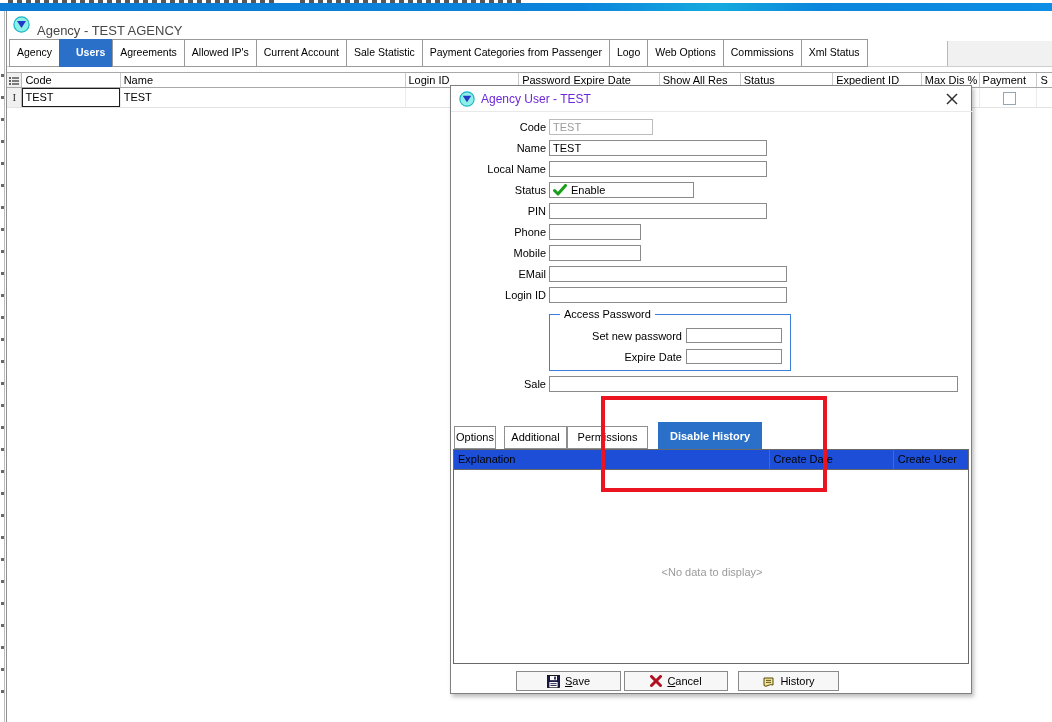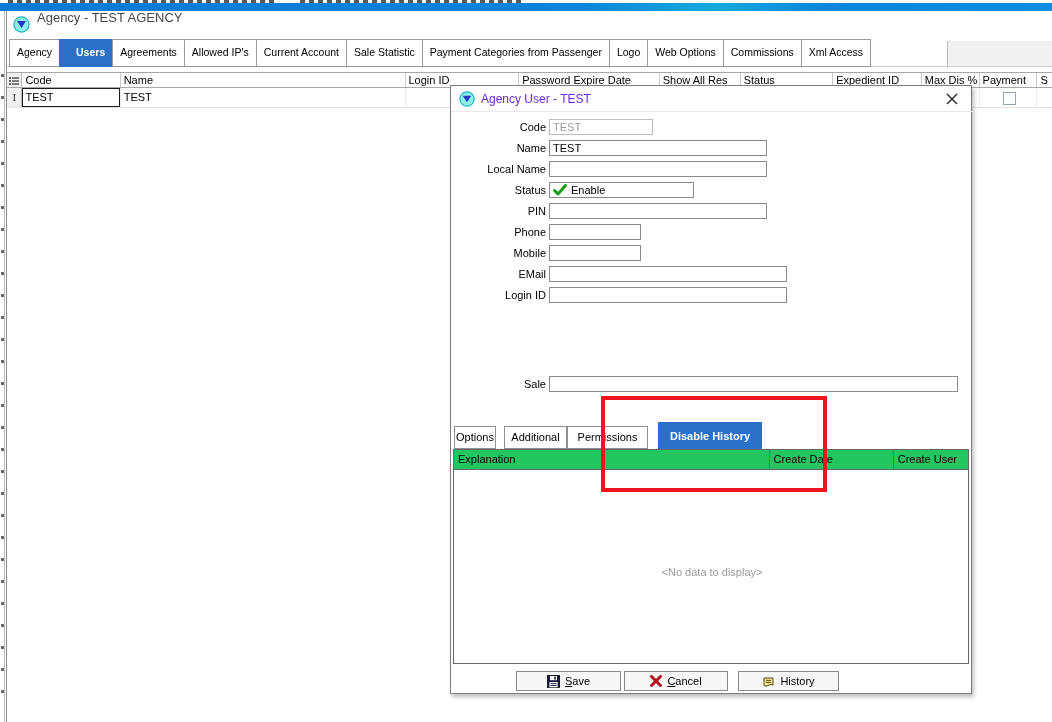--- a/index.html
+++ b/index.html
@@ -43,21 +43,21 @@
   .inp:disabled{color:#9b9b9b;border-color:#bcbcbc;background:#fff;}
   .group{border:1px solid #3d7edb;}
   .legend{position:absolute;top:-7px;left:10px;background:#fff;padding:0 4px;height:13px;line-height:13px;}
   .photo-box{border:1px solid #1177d7;display:flex;align-items:center;justify-content:center;color:#000;}
 
   .dtab{position:absolute;box-sizing:border-box;border:1px solid #8f8f8f;background:#fff;text-align:center;
         font-size:11px;height:23px;line-height:21px;cursor:default;}
   .dtab.sel{background:#2a70c8;border-color:#2a70c8;color:#fff;font-weight:bold;height:27px;line-height:26px;z-index:2;}
 
   .dgrid{border:1px solid #696969;background:#fff;}
-  .dghead{display:flex;background:#22c55e;border-bottom:1px solid #696969;height:19px;}
+  .dghead{display:flex;background:#1d4ed8;border-bottom:1px solid #696969;height:19px;}
   .dghead .gc{border-right:1px solid #696969;padding-left:4px;line-height:18px;font-size:11px;overflow:hidden;white-space:nowrap;}
   .nodata{color:#9b9b9b;text-align:center;}
 
   .btn{position:absolute;box-sizing:border-box;height:20px;background:#f7f7f7;border:1px solid #8a8a8a;
        display:flex;align-items:center;justify-content:center;gap:5px;font-size:11px;cursor:default;}
   .mnemonic::first-letter{text-decoration:underline;}
 
   .annotation{border:4px solid #ea1520;z-index:50;pointer-events:none;background:transparent;}
   .closeX{cursor:default;display:flex;align-items:center;justify-content:center;}
   svg{display:block;}
@@ -74,36 +74,36 @@
 <div class="abs" style="left:4px;top:11px;width:1px;height:711px;background:#bdbdbd;"></div>
 
 <div class="abs" style="left:6px;top:11px;width:1046px;height:711px;background:#fff;border-left:1px solid #909090;"></div>
 
 <div class="abs" style="left:13px;top:16px;width:17px;height:17px;">
   <svg width="17" height="17" viewBox="0 0 17 17">
     <circle cx="8.5" cy="8.5" r="7.6" fill="#8df0e6" stroke="#1ab4c6" stroke-width="1.2"></circle>
     <polygon points="4,5 13,5 8.5,12" fill="#2438c8"></polygon>
   </svg>
 </div>
-<div class="abs win-title" style="left:37px;top:10px;">Agency - TEST AGENCY</div>
+<div class="abs win-title" style="left:37px;top:23px;">Agency - TEST AGENCY</div>
 
 <div class="abs" style="left:947px;top:41px;width:105px;height:25px;background:#f1f1f1;border-left:1px solid #b9b9b9;box-sizing:border-box;"></div>
 <div class="abs" style="left:7px;top:66px;width:1045px;height:1px;background:#cfcfcf;"></div>
 <div class="abs tabstrip" style="left:10px;top:40px;height:27px;">
   <div class="mtab">Agency</div>
   <div class="mtab sel">Users</div>
   <div class="mtab">Agreements</div>
   <div class="mtab">Allowed IP's</div>
   <div class="mtab">Current Account</div>
   <div class="mtab">Sale Statistic</div>
   <div class="mtab">Payment Categories from Passenger</div>
   <div class="mtab">Logo</div>
   <div class="mtab">Web Options</div>
   <div class="mtab">Commissions</div>
-  <div class="mtab">Xml Access</div>
+  <div class="mtab">Xml Status</div>
 </div>
 
 <div class="abs ghead" style="left:7px;top:72px;width:1045px;">
   <div class="gc marker-cell" style="width:15px;">
     <svg width="12" height="12" viewBox="0 0 12 12" style="margin:2px auto 0 auto;">
       <circle cx="2" cy="3" r="1" fill="#333"></circle>
         <rect x="4" y="2.4" width="7" height="1.2" fill="#333"></rect>
       <circle cx="2" cy="6" r="1" fill="#333"></circle>
         <rect x="4" y="5.4" width="7" height="1.2" fill="#333"></rect>
       <circle cx="2" cy="9" r="1" fill="#333"></circle>
@@ -183,20 +183,27 @@
   <div class="abs lbl" style="left:2px;top:161px;width:93px;">Mobile</div>
   <input class="abs inp" style="left: 98px; top: 159px; width: 92px;">
 
   <div class="abs lbl" style="left:2px;top:182px;width:93px;">EMail</div>
   <input class="abs inp" style="left: 98px; top: 180px; width: 238px;">
 
   <div class="abs lbl" style="left:2px;top:203px;width:93px;">Login ID</div>
   <input class="abs inp" style="left: 98px; top: 201px; width: 238px;">
 
 
+  <div class="abs group" style="left:98px;top:228px;width:242px;height:57px;">
+    <div class="legend">Access Password</div>
+    <div class="abs lbl" style="left:0;top:15px;width:132px;">Set new password</div>
+    <input class="abs inp" style="left: 136px; top: 13px; width: 96px; height: 15px;">
+    <div class="abs lbl" style="left:0;top:36px;width:132px;">Expire Date</div>
+    <input class="abs inp" style="left: 136px; top: 34px; width: 96px; height: 15px;">
+  </div>
 
   <div class="abs lbl" style="left:2px;top:292px;width:93px;">Sale</div>
   <input class="abs inp" style="left: 98px; top: 290px; width: 409px;">
 
   <div class="dtab" style="left:3px;top:340px;width:42px;">Options</div>
   <div class="dtab" style="left:53px;top:340px;width:63px;">Additional</div>
   <div class="dtab" style="left:116px;top:340px;width:81px;">Permissions</div>
   <div class="dtab sel" style="left:207px;top:336px;width:104px;">Disable History</div>
 
   <div class="abs dgrid" style="left:2px;top:363px;width:516px;height:215px;">

